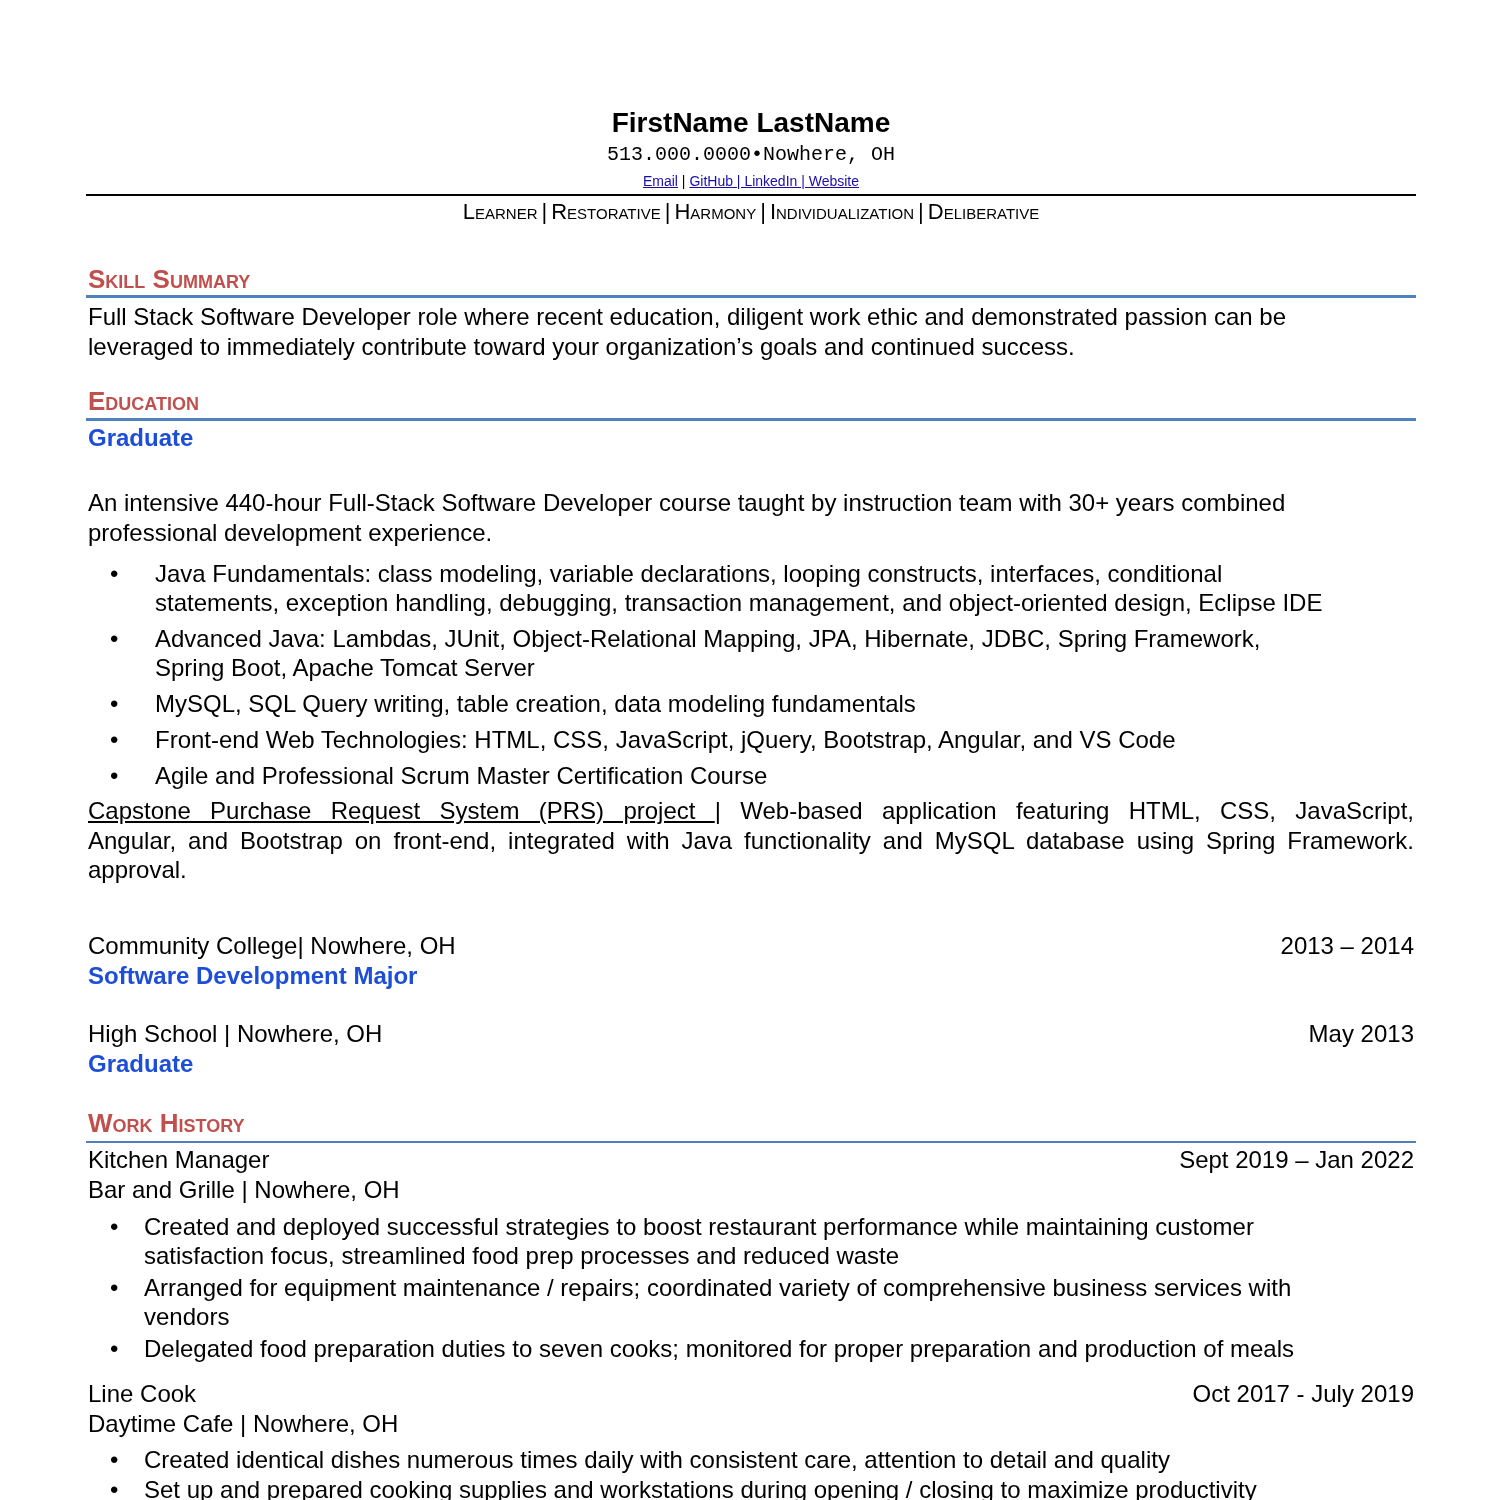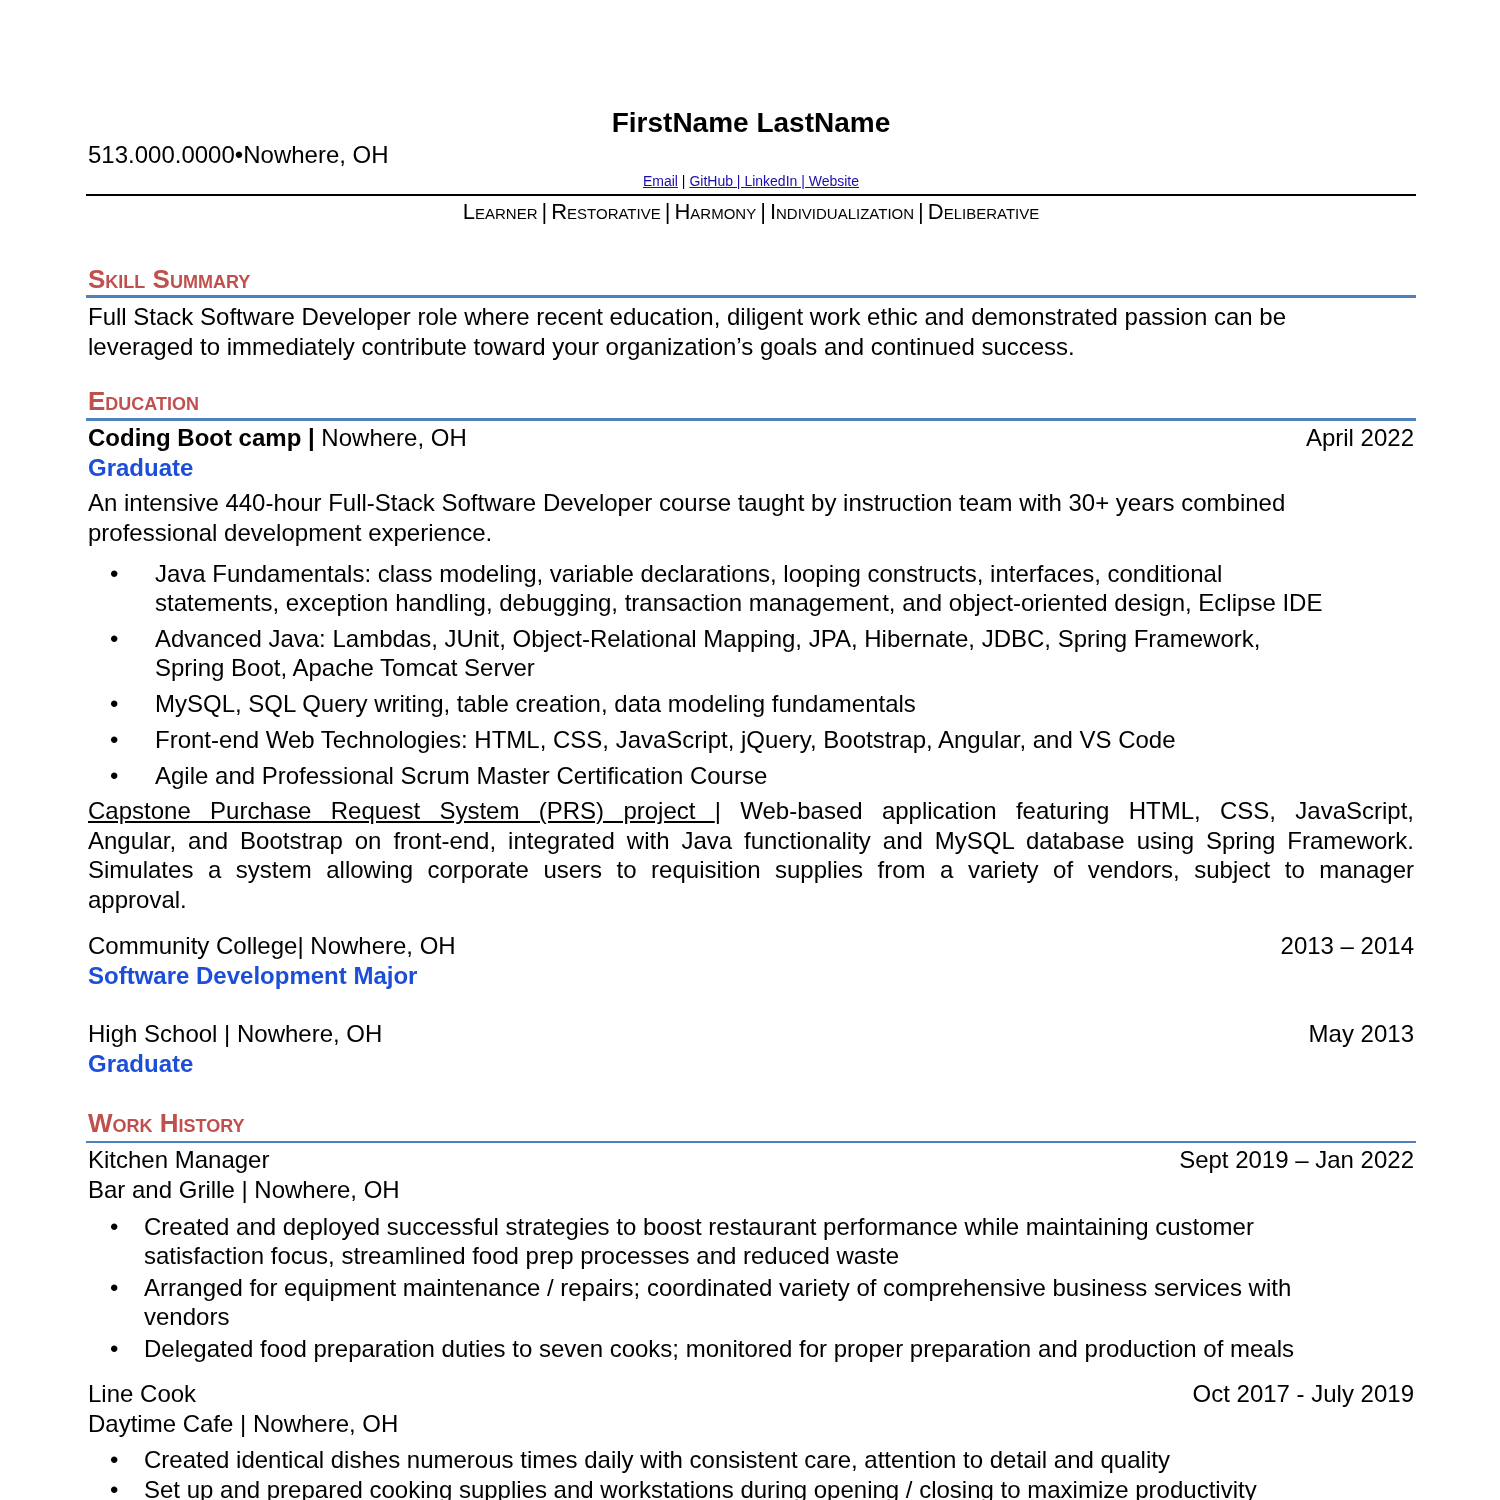--- a/index.html
+++ b/index.html
@@ -3,22 +3,22 @@
 <meta charset="utf-8">
 <style>
   html, body { margin: 0; padding: 0; background: #ffffff; }
   body {
     width: 1500px; height: 1500px; overflow: hidden; position: relative;
     font-family: "Liberation Sans", sans-serif; color: #000;
   }
   .page { position: absolute; left: 88px; top: 0; width: 1326px; }
   .name { position: absolute; top: 107px; left: 0; width: 100%; text-align: center;
     font-size: 28px; font-weight: bold; line-height: 32px; }
-  .contact { position: absolute; top: 141px; left: 0; width: 100%; text-align: left;
-    font-size: 24px; line-height: 28px; }
+  .contact { position: absolute; top: 141px; left: 0; width: 100%; text-align: center;
+    font-size: 20px; line-height: 28px; font-family: Liberation Mono, monospace; }
   .links { position: absolute; top: 171px; left: 0; width: 100%; text-align: center;
     font-size: 14px; line-height: 20px; }
   .links a { color: #1a0dab; text-decoration: underline; }
   .links .sep { color: #000; }
   .rule-black { position: absolute; top: 194px; left: -2px; width: 1330px; height: 2px; background: #000; }
   .strengths { position: absolute; top: 198px; left: 0; width: 100%; text-align: center;
     font-size: 22px; line-height: 28px; font-variant: small-caps; letter-spacing: 0; }
   .strengths .pipe { font-variant: normal; margin: 0 4px; }
 
   .section-title { position: absolute; left: 0; font-size: 26px; font-weight: bold;
@@ -55,24 +55,20 @@
   <div class="rule-blue" style="top:295px;"></div>
   <div class="abs" style="top:302px;">
     <div>Full Stack Software Developer role where recent education, diligent work ethic and demonstrated passion can be</div>
     <div>leveraged to immediately contribute toward your organization’s goals and continued success.</div>
   </div>
 
   <div class="section-title" style="top:386px;text-align:center;">Education</div>
   <div class="rule-blue" style="top:418px;"></div>
 
   <div class="abs" style="top:423px;">
-    <div class="row">
-      <span><span class="bold">Coding Boot camp |</span><span> Nowhere, OH</span></span>
-      <span>April 2022</span>
-    </div>
     <div class="blue-sub">Graduate</div>
   </div>
   <div class="abs" style="top:488px;">
     <div>An intensive 440-hour Full-Stack Software Developer course taught by instruction team with 30+ years combined</div>
     <div>professional development experience.</div>
   </div>
 
   <ul class="bl" style="top:559px; left:22px; width:1310px;">
     <li style="padding-left:45px;">
         <span class="dot" style="left:0;">•</span>
@@ -94,21 +90,20 @@
       </li>
     <li style="padding-left:45px;">
         <span class="dot" style="left:0;">•</span>
         <div>Agile and Professional Scrum Master Certification Course</div>
       </li>
   </ul>
 
   <div class="abs justify" style="top:796px; line-height:29.5px;">
     <div style="text-align:justify; text-align-last:justify;"><span class="u">Capstone Purchase Request System (PRS) project </span><span>| Web-based application featuring HTML, CSS, JavaScript,</span></div>
     <div style="text-align:justify; text-align-last:justify;">Angular, and Bootstrap on front-end, integrated with Java functionality and MySQL database using Spring Framework.</div>
-    <div style="text-align:justify; text-align-last:justify;">Simulates a system allowing corporate users to requisition supplies from a variety of vendors, subject to manager</div>
     <div>approval.</div>
   </div>
 
   <div class="abs" style="top:931px;">
     <div class="row">
       <span>Community College| Nowhere, OH</span>
       <span>2013 – 2014</span>
     </div>
     <div class="blue-sub">Software Development Major</div>
   </div>

